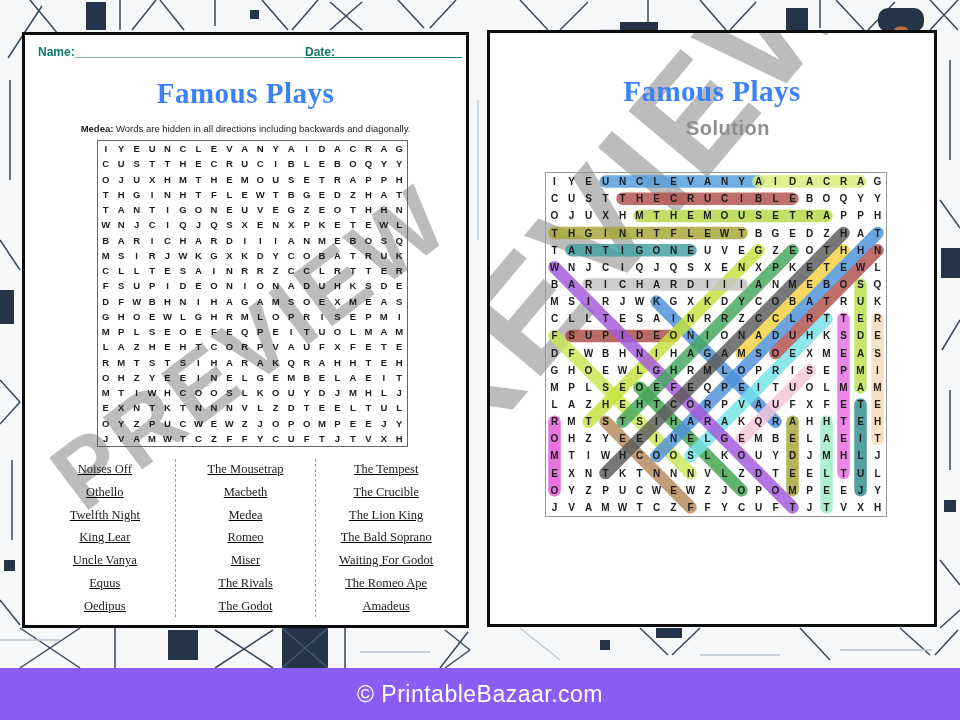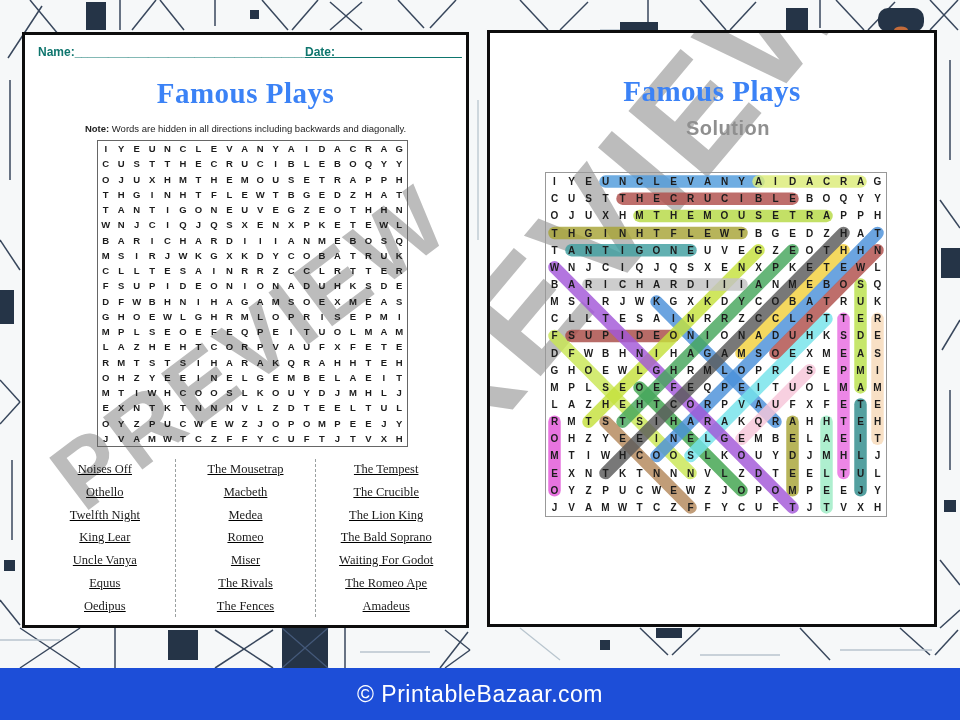--- a/index.html
+++ b/index.html
@@ -34,21 +34,21 @@
   .puzzle-box .letters span{font-size:9.5px;}
   .solution-box .letters span{font-size:10px;}
   #hl-svg{position:absolute;left:0;top:0;}
   .wordlist{top:424px;left:10px;right:10px;height:158px;display:flex;text-decoration:underline;}
   .wl-col{flex:1;display:flex;flex-direction:column;justify-content:space-between;
       text-align:center;padding:1px 0;}
   .wl-col + .wl-col{border-left:1px dashed #9aa0a0;}
   .wl-item{font:400 12.5px "Liberation Serif",serif;color:#1b1b1b;line-height:19px;}
   .subtitle{top:84px;left:16px;width:100%;text-align:center;margin:0;
       font:700 20px "Liberation Sans",sans-serif;color:#8f8f8f;letter-spacing:0.5px;}
-  .footer{position:absolute;left:0;right:0;bottom:0;height:52px;background:#1d4ed8;z-index:2;
+  .footer{position:absolute;left:0;right:0;bottom:0;height:52px;background:#8b5cf6;z-index:2;
       display:flex;align-items:center;justify-content:center;}
   .footer span{color:#fff;font:400 23px "Liberation Sans",sans-serif;letter-spacing:0.5px;}
 </style>
 </head>
 <body>
 
 <svg class="bg" width="960" height="720" viewBox="0 0 960 720">
   <rect width="960" height="720" fill="#f6f8f9"></rect>
   <g stroke="#24344c" stroke-width="1.5" fill="none" opacity="0.9">
     <line x1="8" y1="58" x2="42" y2="6"></line>
@@ -131,21 +131,21 @@
   </g>
 </svg>
 
 <div class="page page-left">
   <div class="wm wm-left">PREVIEW</div>
   <div class="namedate">
     <span><span>Name:</span><span>____________________________________</span></span>
     <span class="nd-date"><span>Date:</span><span>___________________</span></span>
   </div>
   <h1 class="title">Famous Plays</h1>
-  <p class="note"><b>Note:</b> <span>Words are hidden in all directions including backwards and diagonally.</span></p>
+  <p class="note"><b>Medea:</b> <span>Words are hidden in all directions including backwards and diagonally.</span></p>
   <div class="grid-box puzzle-box">
     <div class="letters" id="puzzle-letters">
         <span>I</span>
         <span>Y</span>
         <span>E</span>
         <span>U</span>
         <span>N</span>
         <span>C</span>
         <span>L</span>
         <span>E</span>
@@ -553,21 +553,21 @@
         <div class="wl-item">Equus</div>
         <div class="wl-item">Oedipus</div>
       </div>
       <div class="wl-col">
         <div class="wl-item">The Mousetrap</div>
         <div class="wl-item">Macbeth</div>
         <div class="wl-item">Medea</div>
         <div class="wl-item">Romeo</div>
         <div class="wl-item">Miser</div>
         <div class="wl-item">The Rivals</div>
-        <div class="wl-item">The Fences</div>
+        <div class="wl-item">The Godot</div>
       </div>
       <div class="wl-col">
         <div class="wl-item">The Tempest</div>
         <div class="wl-item">The Crucible</div>
         <div class="wl-item">The Lion King</div>
         <div class="wl-item">The Bald Soprano</div>
         <div class="wl-item">Waiting For Godot</div>
         <div class="wl-item">The Romeo Ape</div>
         <div class="wl-item">Amadeus</div>
       </div>

